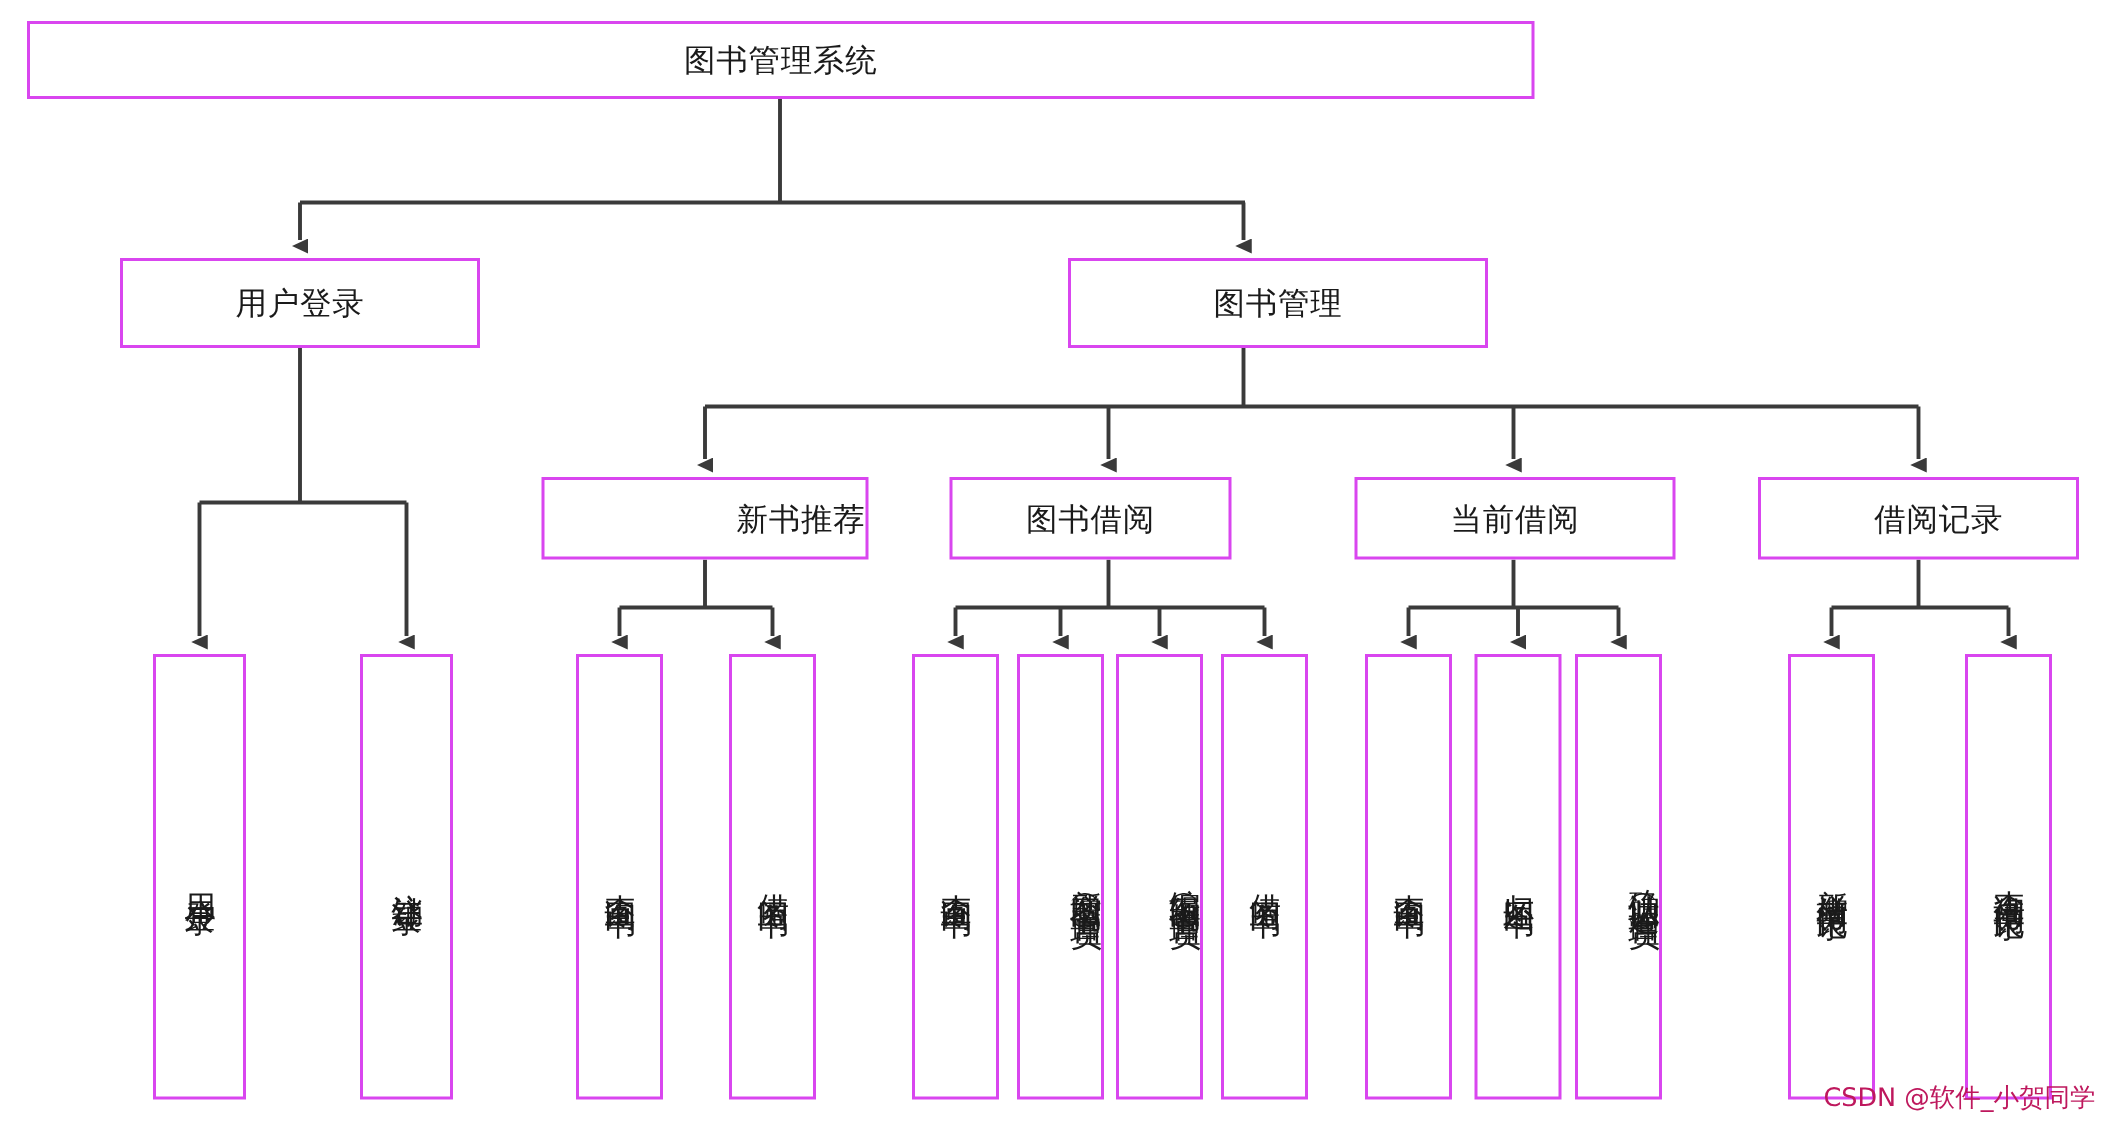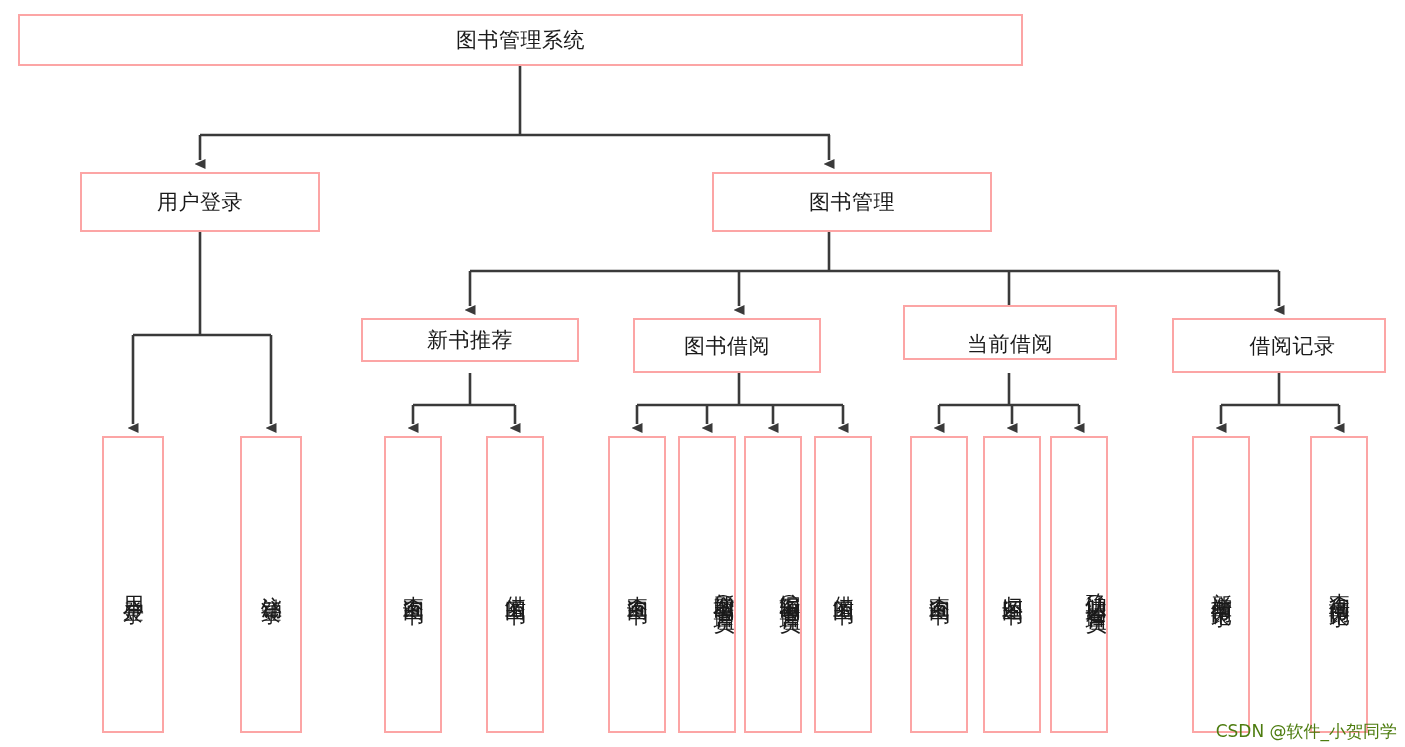--- a/index.html
+++ b/index.html
@@ -13,21 +13,21 @@
   #canvas {
     position: relative;
     width: 1405px;
     height: 747px;
     background: #ffffff;
     overflow: hidden;
   }
   .node {
     position: absolute;
     box-sizing: border-box;
-    border: 2px solid #fca5a5;
+    border: 2px solid #d946ef;
     background: #ffffff;
     display: flex;
     align-items: center;
     justify-content: center;
     color: #1a1a1a;
   }
   .node.horiz {
     font-size: 21px;
     letter-spacing: 0.5px;
   }
@@ -51,21 +51,21 @@
     top: 0;
     width: 1405px;
     height: 747px;
     pointer-events: none;
   }
   .watermark {
     position: absolute;
     right: 8px;
     bottom: 4px;
     font-size: 17px;
-    color: #4d7c0f;
+    color: #be185d;
     white-space: nowrap;
   }
 </style>
 </head>
 <body>
 
 <div id="canvas">
 
   <svg class="wires" viewBox="0 0 1405 747" xmlns="http://www.w3.org/2000/svg">
     <defs>
@@ -126,27 +126,27 @@
 
   <div id="level1-layer">
       <div class="node horiz" style="left: 80px; top: 172px; width: 240px; height: 60px;">
         <span>用户登录</span>
       </div>
       <div class="node horiz" style="left: 712px; top: 172px; width: 280px; height: 60px;">
         <span>图书管理</span>
       </div>
     </div>
   <div id="level2-layer">
-      <div class="node horiz" style="left: 361px; top: 318px; width: 218px; height: 44px;">
+      <div class="node horiz" style="left: 361px; top: 318px; width: 218px; height: 55px; justify-content: flex-end;">
         <span>新书推荐</span>
       </div>
       <div class="node horiz" style="left: 633px; top: 318px; width: 188px; height: 55px;">
         <span>图书借阅</span>
       </div>
-      <div class="node horiz" style="left: 903px; top: 305px; width: 214px; height: 55px; align-items: flex-end;">
+      <div class="node horiz" style="left: 903px; top: 318px; width: 214px; height: 55px;">
         <span>当前借阅</span>
       </div>
       <div class="node horiz" style="left: 1172px; top: 318px; width: 214px; height: 55px; padding-left: 27px;">
         <span>借阅记录</span>
       </div>
     </div>
   <div id="leaves-layer">
       <div class="node vert centered" style="left: 102px; top: 436px; width: 62px; height: 297px;">
         <span>用户登录</span>
       </div>

